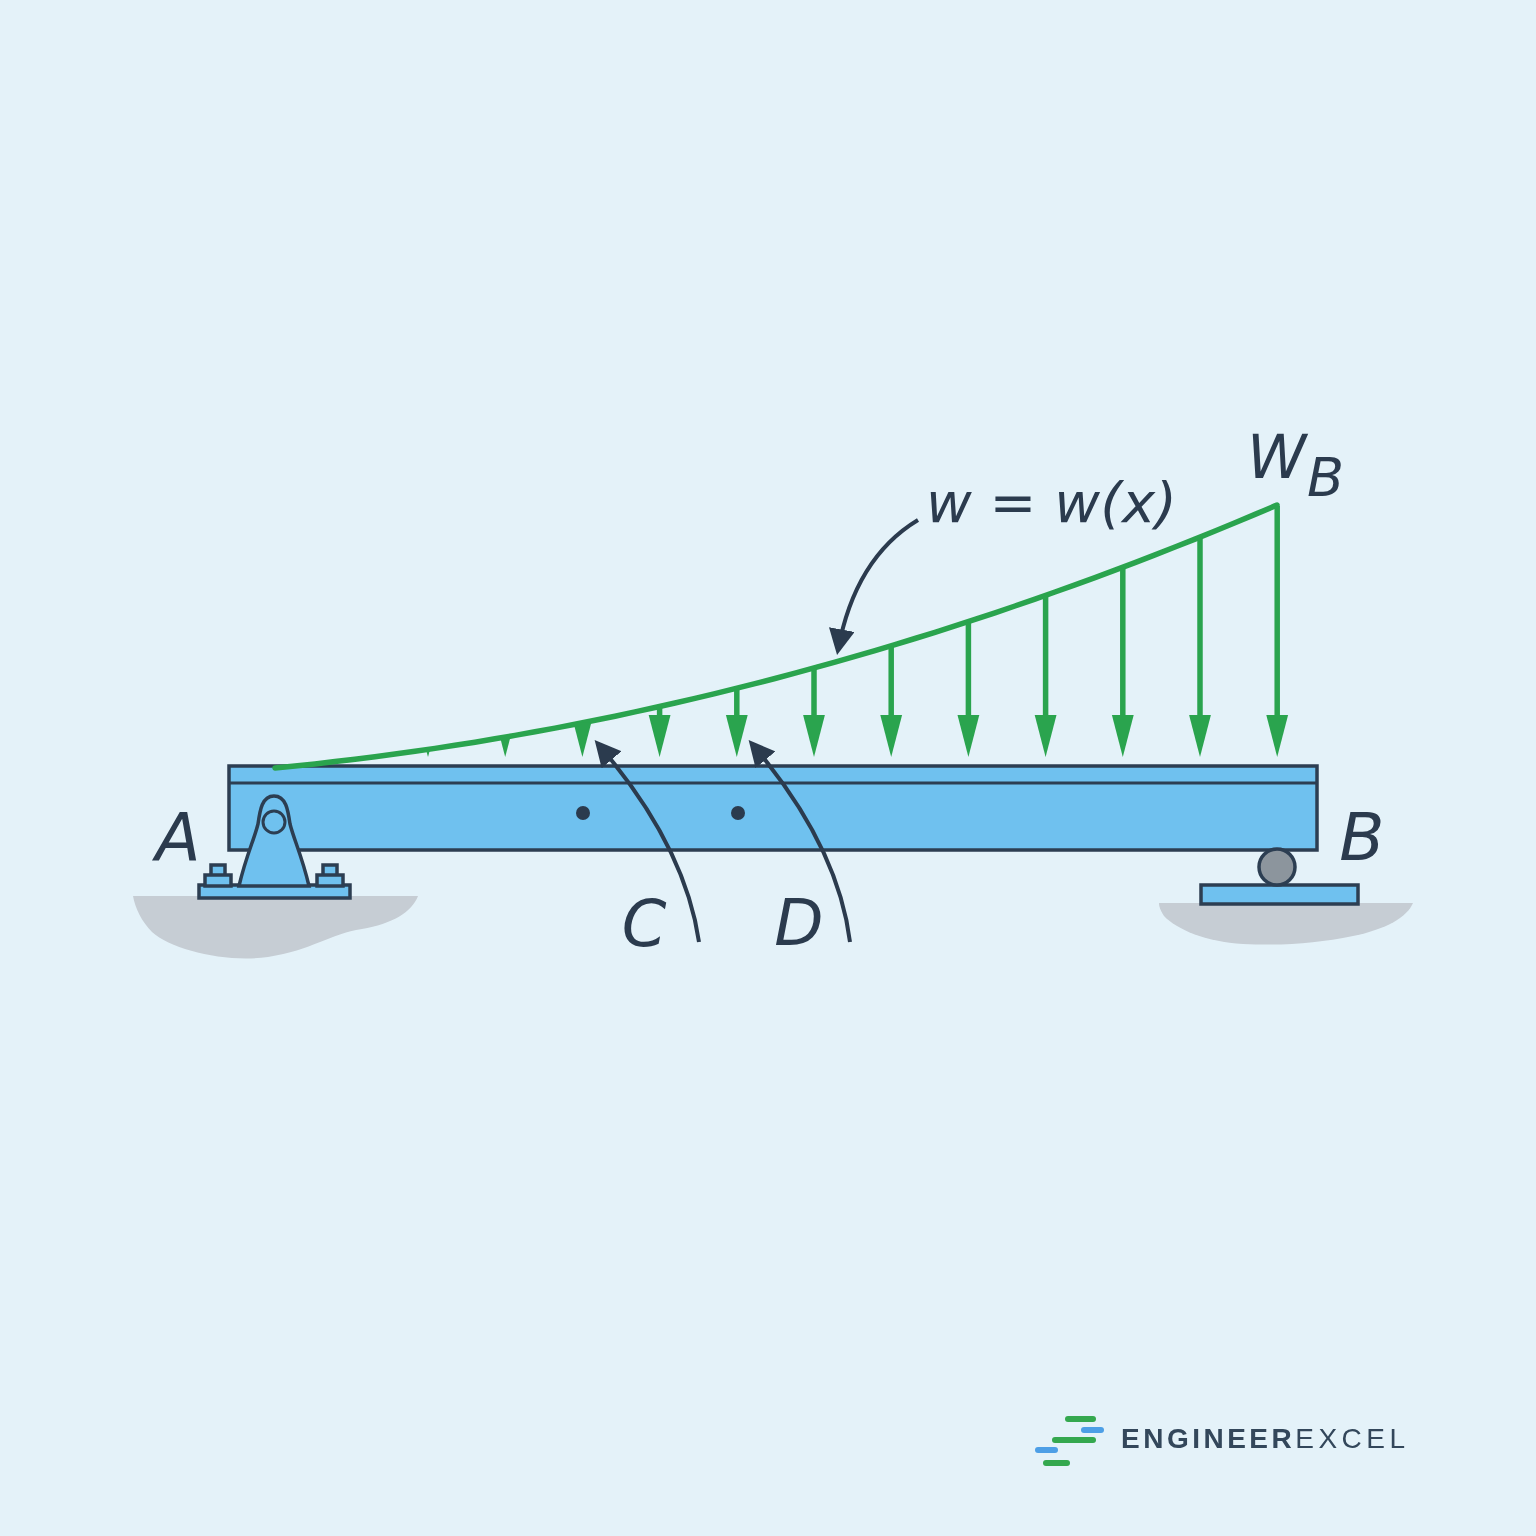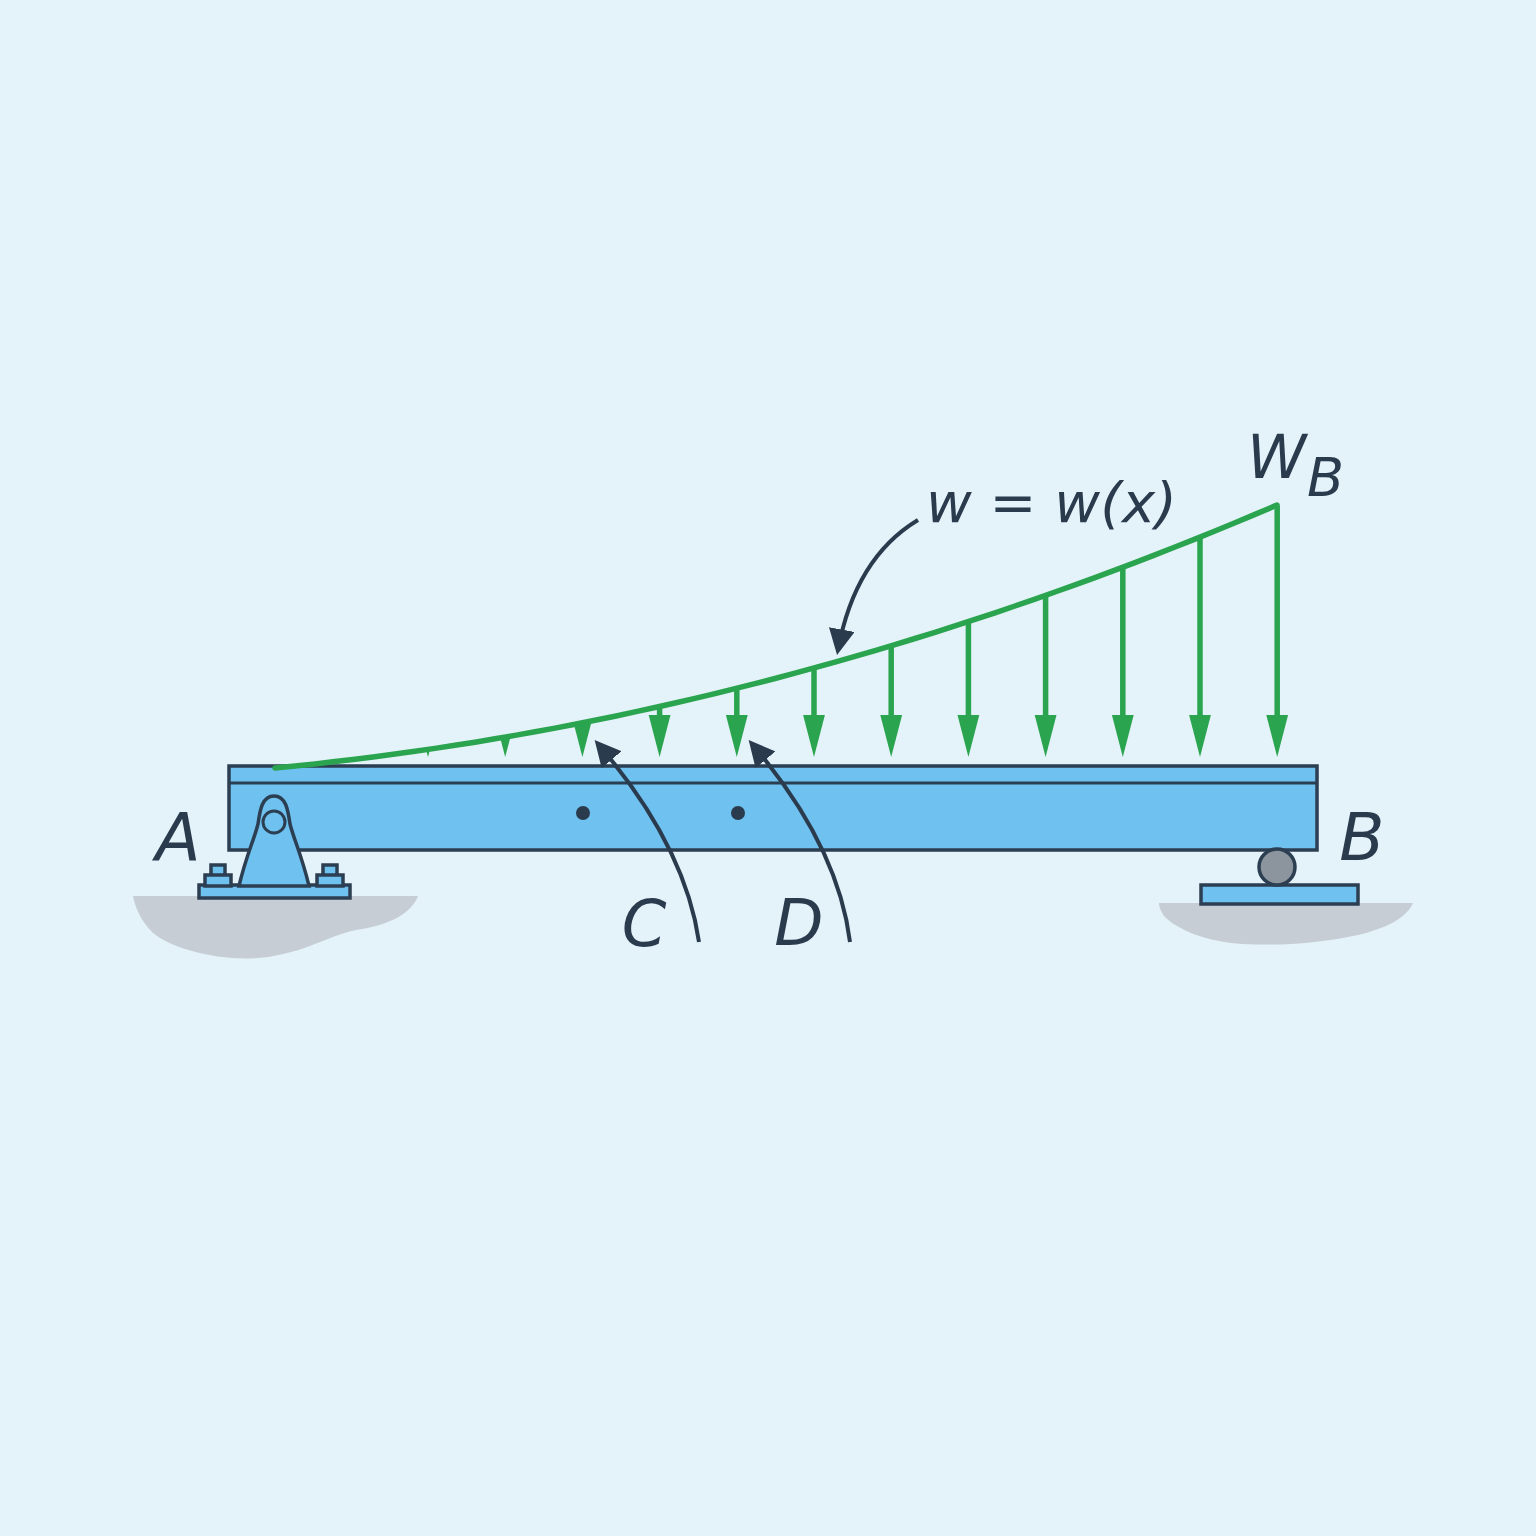--- a/index.html
+++ b/index.html
@@ -132,14 +132,24 @@
     <text class="lbl" x="178" y="860" font-size="66" text-anchor="middle">A</text>
     <text class="lbl" x="1362" y="860" font-size="66" text-anchor="middle">B</text>
     <text class="lbl" x="644" y="946" font-size="64" text-anchor="middle">C</text>
     <text class="lbl" x="799" y="945" font-size="64" text-anchor="middle">D</text>
     <text class="lbl" x="926" y="522" font-size="56" text-anchor="start">w = w(x)</text>
     <text class="lbl" x="1247" y="478" font-size="60" text-anchor="start">
       <tspan>W</tspan><tspan x="1307" y="496" font-size="54">B</tspan>
     </text>
   </svg>
 
+  <div class="logo">
+    <div class="logo-mark">
+      <div class="bar bar-green bar-1"></div>
+      <div class="bar bar-blue  bar-2"></div>
+      <div class="bar bar-green bar-3"></div>
+      <div class="bar bar-blue  bar-4"></div>
+      <div class="bar bar-green bar-5"></div>
+    </div>
+    <div class="logo-text"><span class="brand-bold">ENGINEER</span><span class="brand-light">EXCEL</span></div>
+  </div>
 
 </div>
 
 </body></html>

